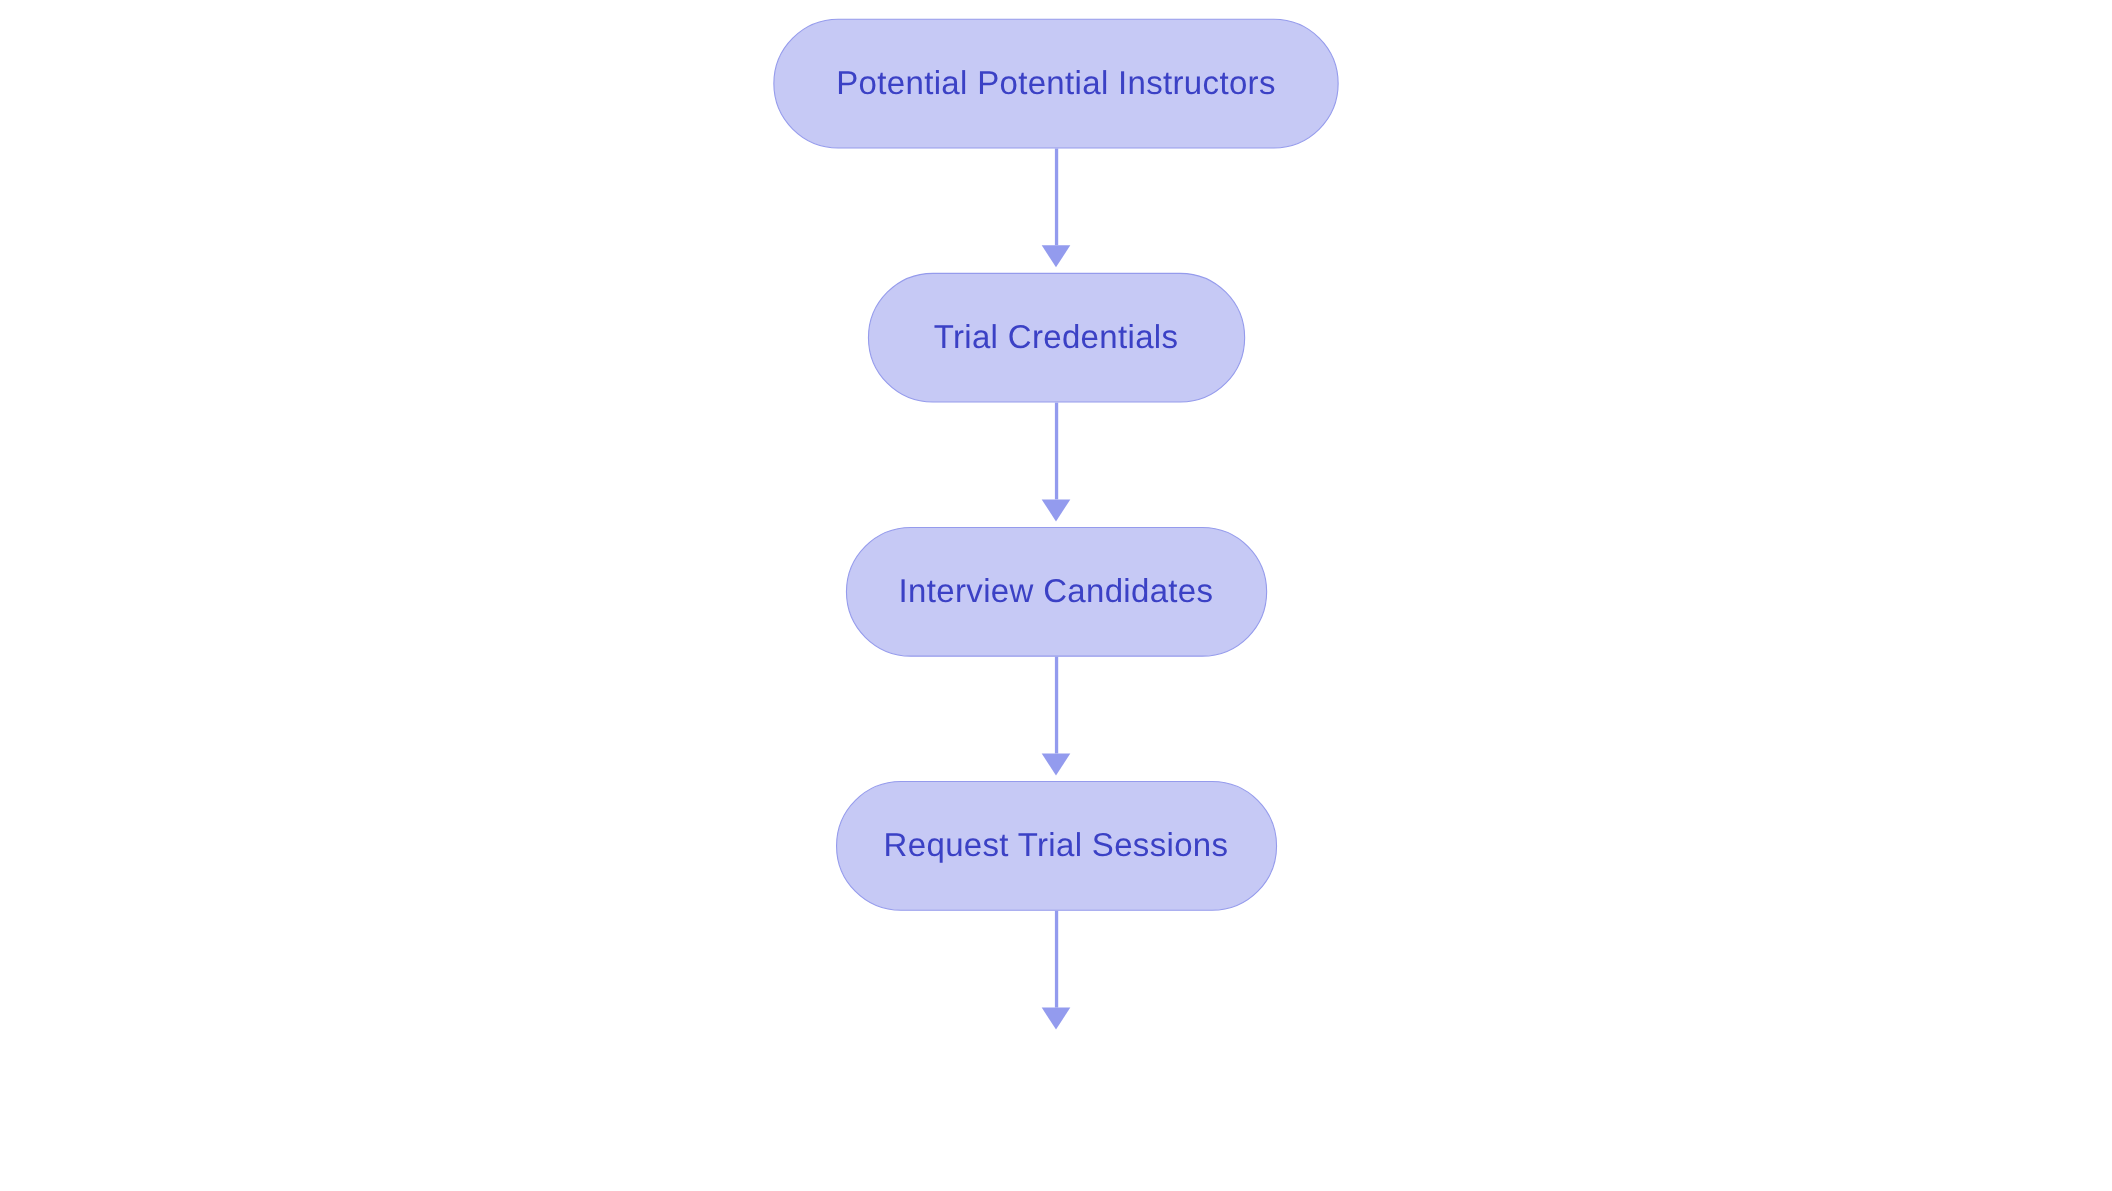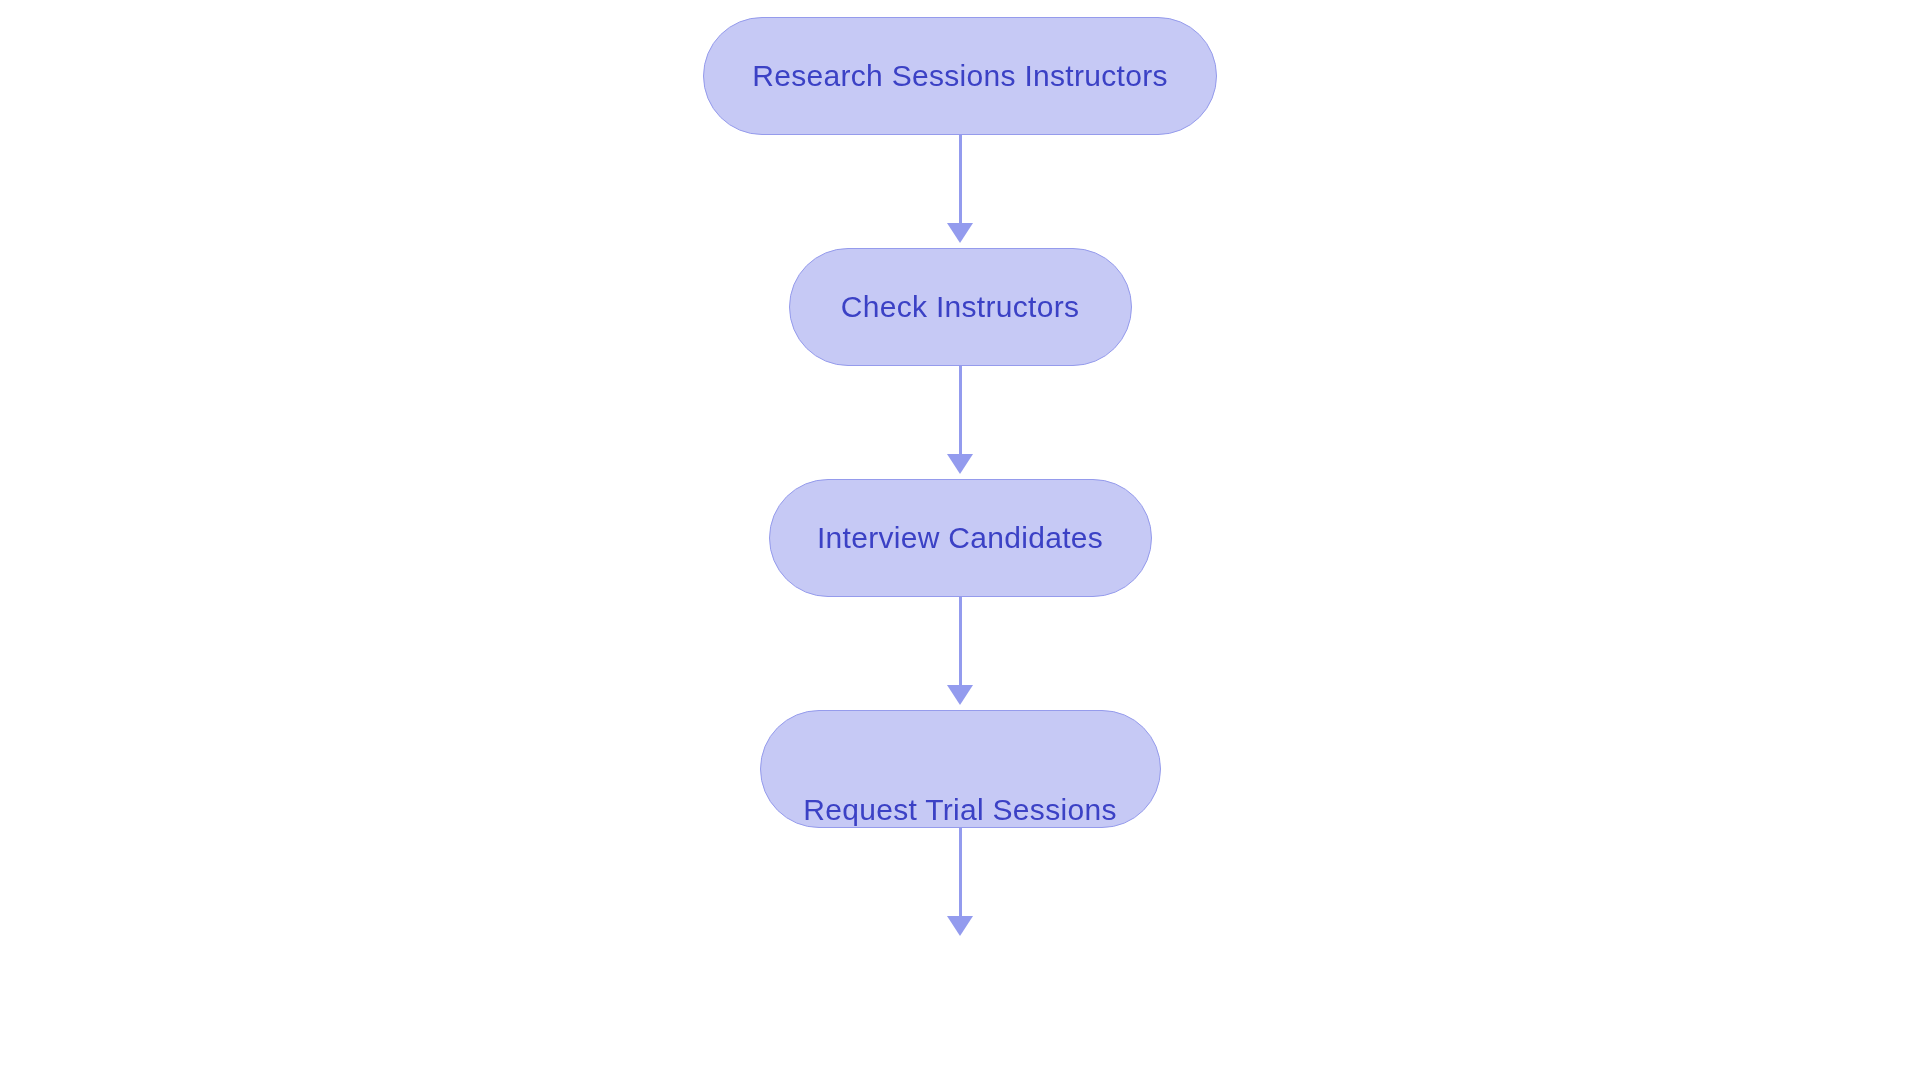--- a/index.html
+++ b/index.html
@@ -37,21 +37,21 @@
   }
   .node-label {
     color: var(--node-text);
     font-size: 30px;
     letter-spacing: 0.3px;
     white-space: nowrap;
   }
   .node-1 { width: 514px; }
   .node-2 { width: 343px; }
   .node-3 { width: 383px; align-items: center; }
-  .node-4 { width: 401px; align-items: flex-end; }
+  .node-4 { width: 401px; }
   .node-5 { width: 343px; }
   .arrow {
     height: 113px;
     flex: 0 0 auto;
     display: flex;
     flex-direction: column;
     align-items: center;
   }
   .arrow-line {
     width: 3px;
@@ -66,30 +66,30 @@
     border-top: 20px solid var(--arrow);
     margin-bottom: 5px;
   }
 </style>
 </head>
 <body>
 
 <div class="canvas">
 
   <div class="node node-1">
-    <span class="node-label">Research Sessions Instructors</span>
+    <span class="node-label">Potential Potential Instructors</span>
   </div>
 
   <div class="arrow">
     <div class="arrow-line"></div>
     <div class="arrow-head"></div>
   </div>
 
   <div class="node node-2">
-    <span class="node-label">Check Instructors</span>
+    <span class="node-label">Trial Credentials</span>
   </div>
 
   <div class="arrow">
     <div class="arrow-line"></div>
     <div class="arrow-head"></div>
   </div>
 
   <div class="node node-3">
     <span class="node-label">Interview Candidates</span>
   </div>

